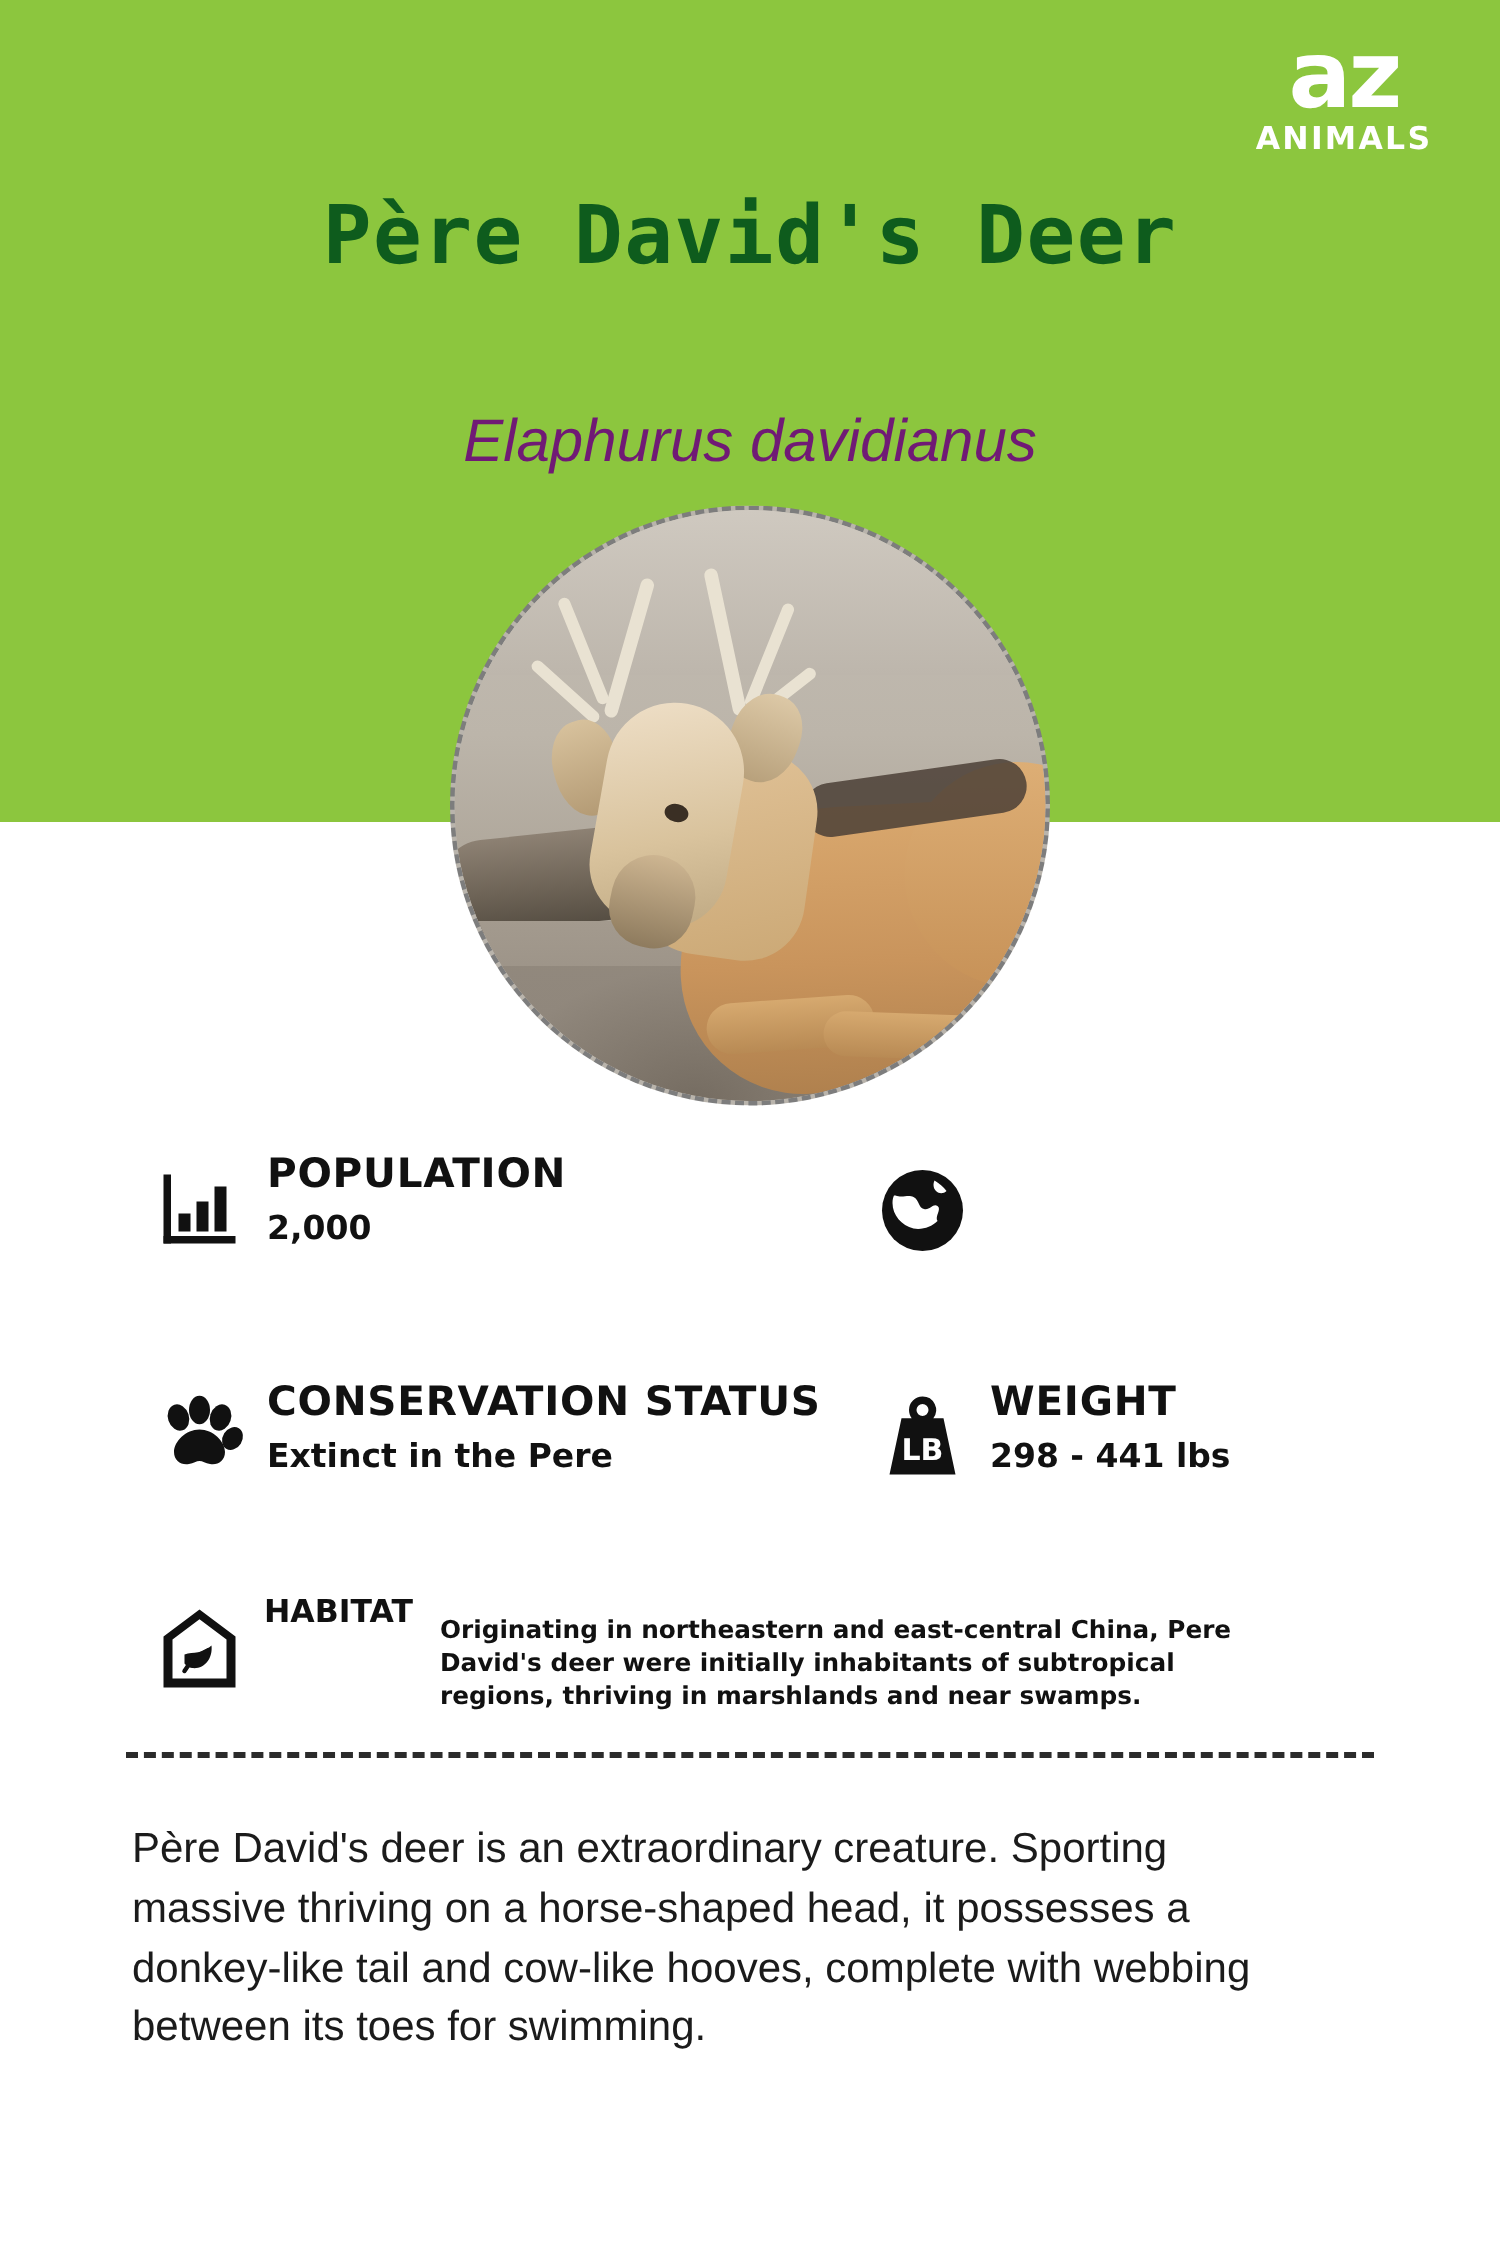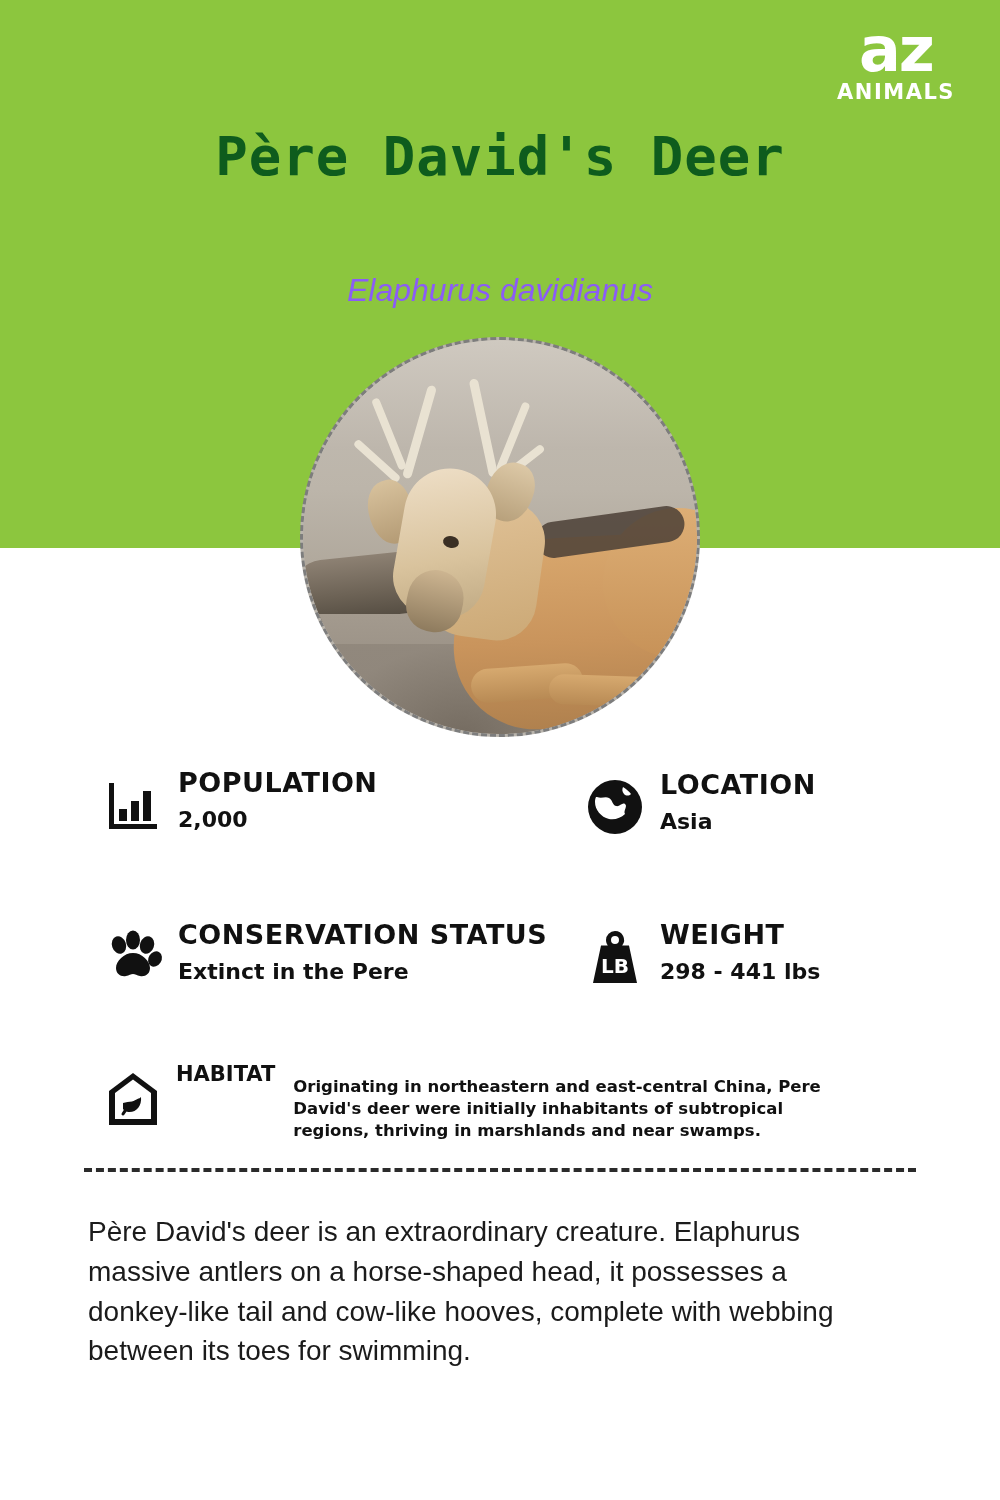--- a/index.html
+++ b/index.html
@@ -67,23 +67,23 @@
     font-size: 54px;
     line-height: 1.08;
     letter-spacing: 1px;
   }
   .subtitle {
     position: absolute;
     top: 272px;
     left: 0;
     width: 1000px;
     text-align: center;
-    color: #8b5cf6;
+    color: #701a75;
     font-family: "Liberation Sans", sans-serif;
-    font-size: 32px;
+    font-size: 40px;
     font-style: italic;
     font-weight: 400;
   }
 
   
   .photo-wrap {
     position: absolute;
     top: 337px;
     left: 300px;
     width: 400px;
@@ -357,24 +357,20 @@
     </div>
 
     <div class="fact-row fact-location">
       <div class="fact-icon">
         <svg width="64" height="64" viewBox="0 0 64 64" aria-hidden="true">
           <circle cx="32" cy="32" r="27" fill="#111"></circle>
           <path d="M14 22c5 2 8-1 12 1s3 7 7 8 6-4 9-2-2 7 0 10c-4 4-10 6-16 5-8-2-14-9-14-17 0-2 .4-4 1-5z" fill="#ffffff"></path>
           <path d="M40 12c3 2 6 4 8 7-2 2-5 2-7 0s-2-5-1-7z" fill="#ffffff"></path>
         </svg>
       </div>
-      <div class="fact-text">
-        <div class="fact-label">LOCATION</div>
-        <div class="fact-value">Asia</div>
-      </div>
     </div>
 
     <div class="fact-row fact-status">
       <div class="fact-icon">
         <svg width="64" height="64" viewBox="0 0 64 64" aria-hidden="true">
           <ellipse cx="18" cy="20" rx="7" ry="9" fill="#111" transform="rotate(-18 18 20)"></ellipse>
           <ellipse cx="32" cy="15" rx="7" ry="9.5" fill="#111"></ellipse>
           <ellipse cx="46" cy="20" rx="7" ry="9" fill="#111" transform="rotate(18 46 20)"></ellipse>
           <ellipse cx="54" cy="34" rx="6.5" ry="8" fill="#111" transform="rotate(32 54 34)"></ellipse>
           <path d="M32 28c9 0 17 8 17 15 0 6-5 9-10 8-3-.6-5-2-7-2s-4 1.4-7 2c-5 1-10-2-10-8 0-7 8-15 17-15z" fill="#111"></path>
@@ -408,15 +404,15 @@
         </svg>
       </div>
       <div class="habitat-label">HABITAT</div>
       <div class="habitat-text">Originating in northeastern and east-central China, Pere David's deer were initially inhabitants of subtropical regions, thriving in marshlands and near swamps.</div>
     </div>
 
   </div>
 
   <div class="divider"></div>
 
-  <div class="description">Père David's deer is an extraordinary creature. Elaphurus massive antlers on a horse-shaped head, it possesses a donkey-like tail and cow-like hooves, complete with webbing between its toes for swimming.</div>
+  <div class="description">Père David's deer is an extraordinary creature. Sporting massive thriving on a horse-shaped head, it possesses a donkey-like tail and cow-like hooves, complete with webbing between its toes for swimming.</div>
 
 </div>
 
 </body></html>

